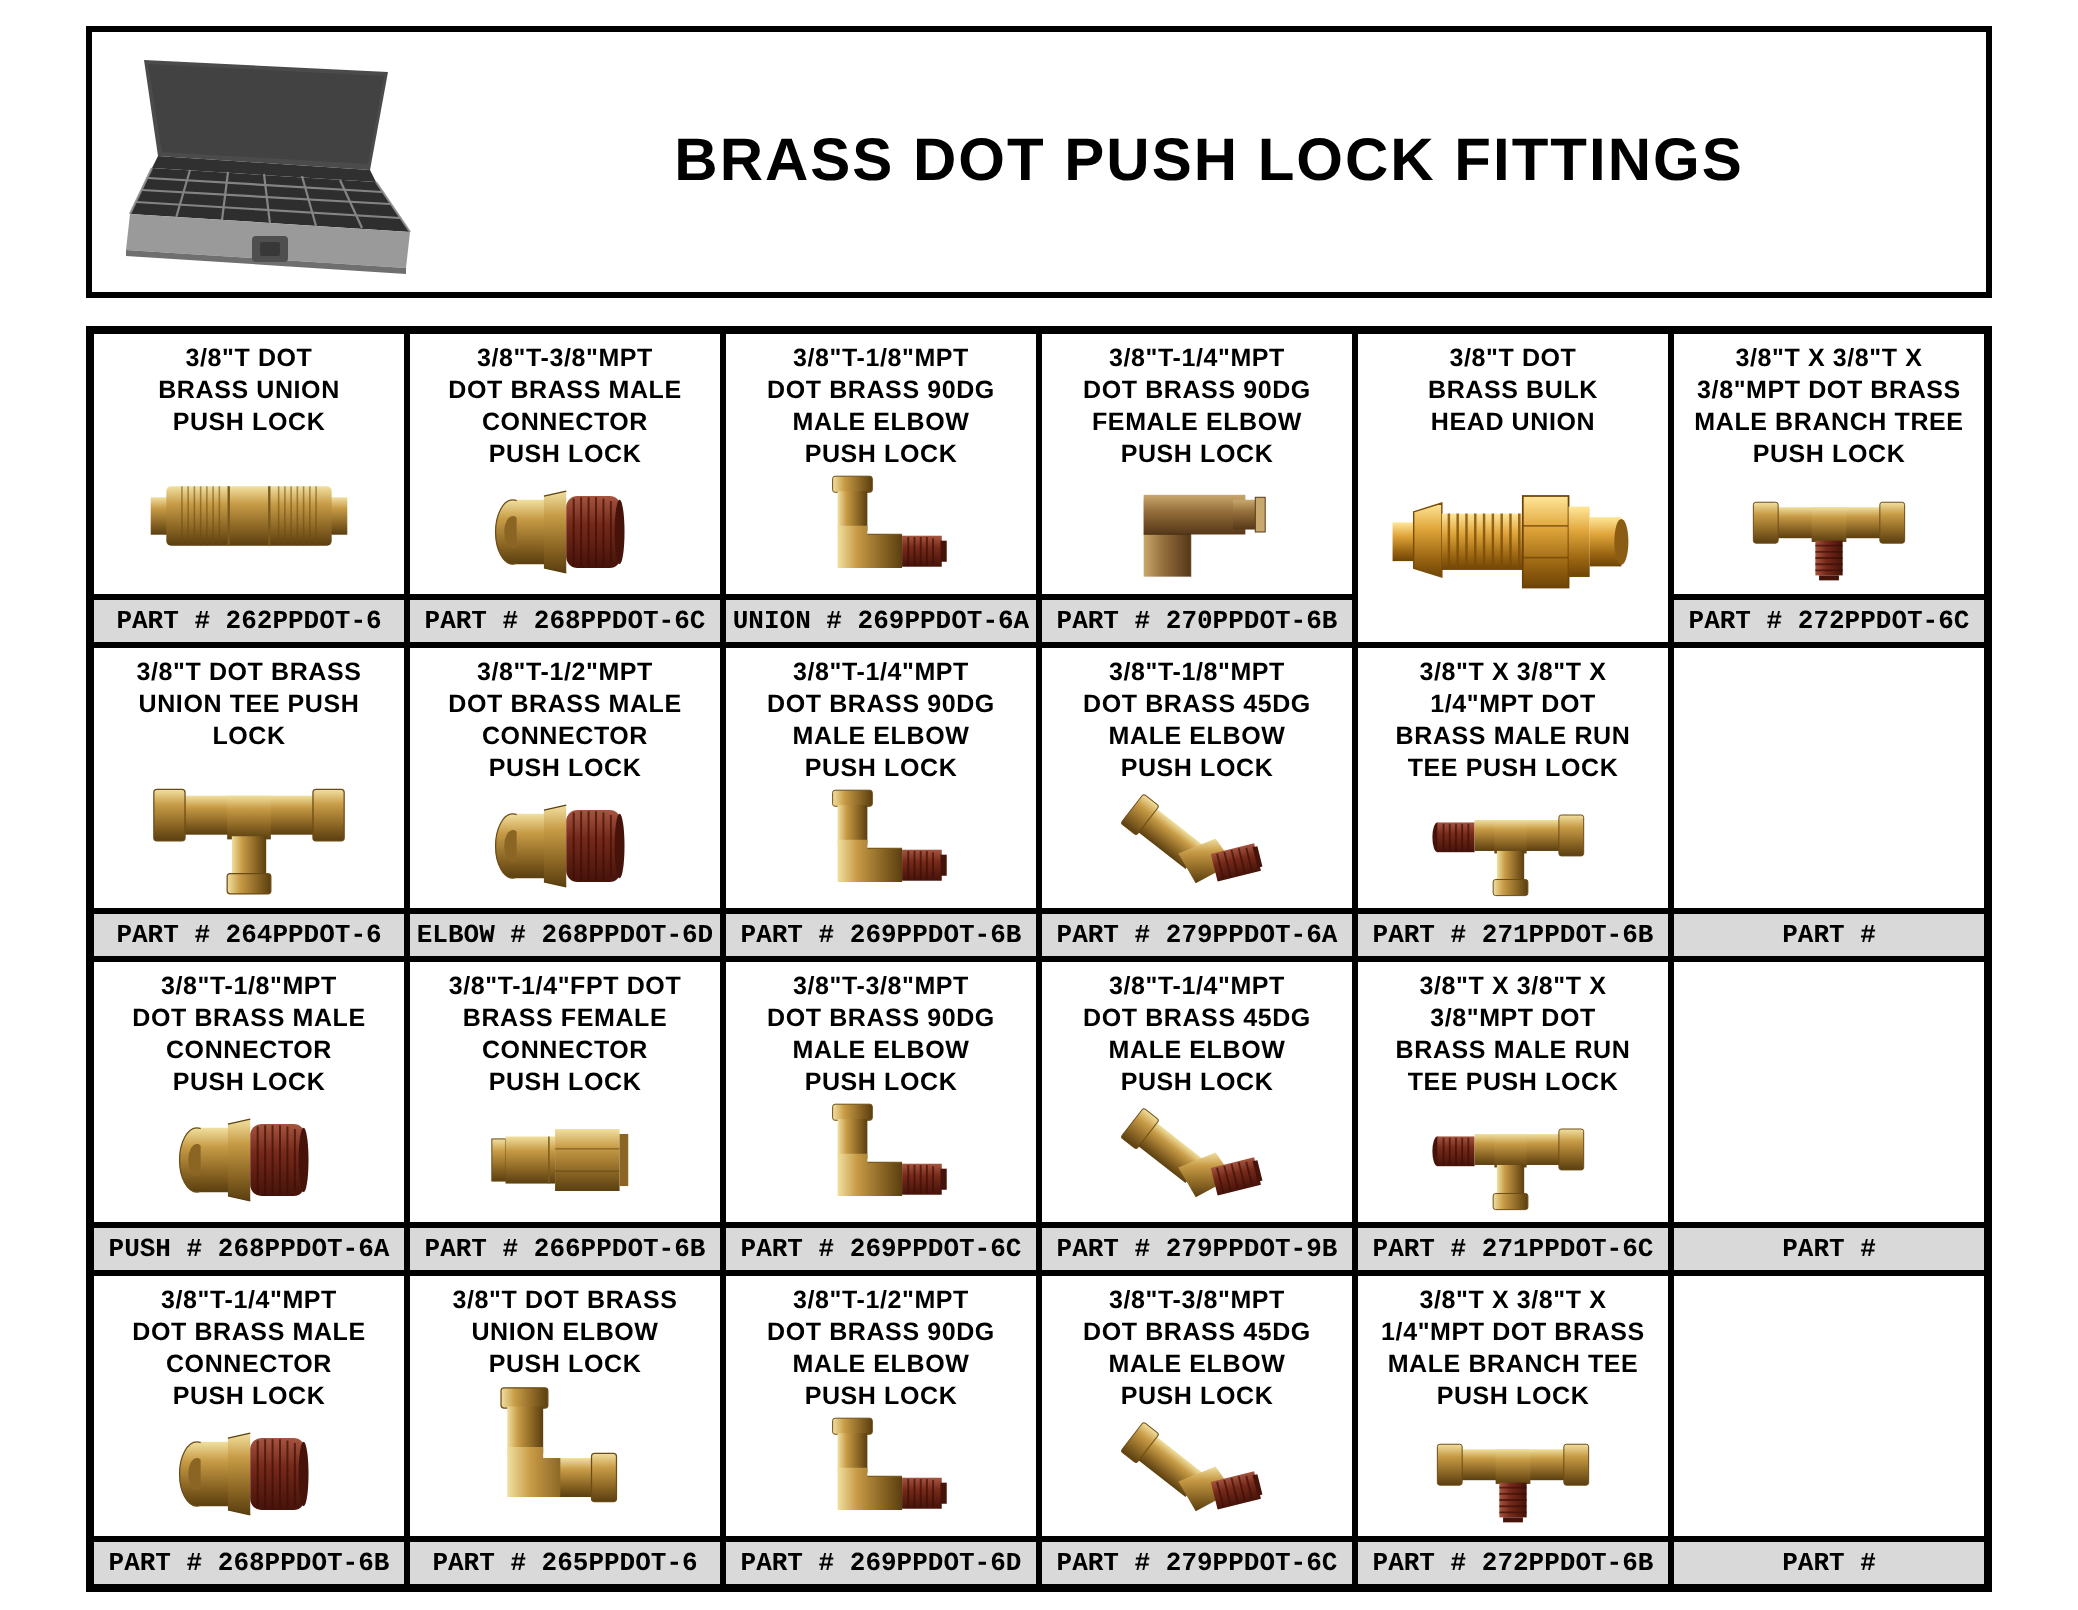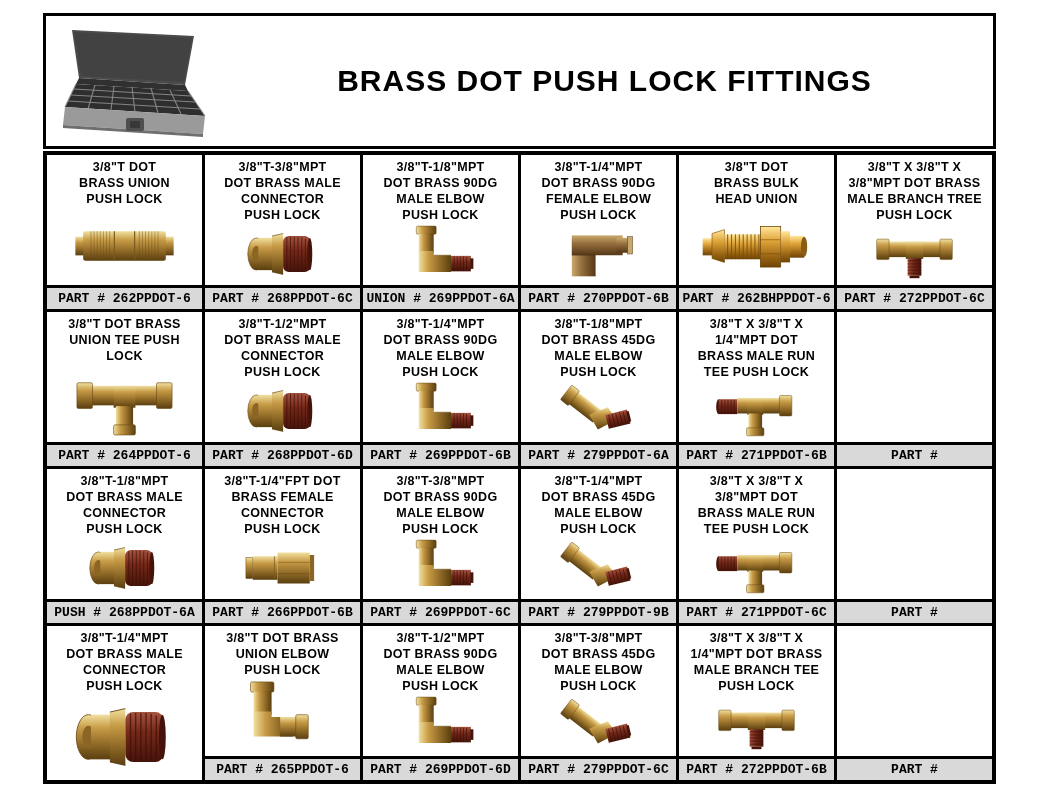--- a/index.html
+++ b/index.html
@@ -6,21 +6,21 @@
   body{
     width:1039px;height:805px;
     font-family:"Liberation Sans", sans-serif;
     color:#000;
     overflow:hidden;
   }
   .sheet{position:relative;padding:13px 43px 0 43px;}
 
   
   .header-box{
-    position:relative;height:130px;border:3px solid #000;background:#fff;margin-bottom:2px;
+    position:relative;height:130px;border:3px solid #000;background:#fff;margin-bottom:14px;
   }
   .box-art{position:absolute;left:4px;top:12px;width:172px;height:112px;}
   .header-title{
     position:absolute;left:170px;right:0;top:0;bottom:0;
     display:flex;align-items:center;justify-content:center;
     font-size:30px;font-weight:bold;letter-spacing:1px;white-space:nowrap;
   }
 
   
   .grid{
@@ -270,21 +270,20 @@
   </div>
       <div class="cell">
     <div class="cell-title">3/8"T DOT
 BRASS BULK
 HEAD UNION</div>
     <div class="cell-img">
           <svg class="fit-svg" viewBox="0 0 150 100">
             <use href="#f-bulkhead-union"></use>
           </svg>
         </div>
-    <div class="cell-part">PART # 262BHPPDOT-6</div>
   </div>
       <div class="cell">
     <div class="cell-title">3/8"T X 3/8"T X
 3/8"MPT DOT BRASS
 MALE BRANCH TREE
 PUSH LOCK</div>
     <div class="cell-img">
           <svg class="fit-svg" viewBox="0 0 150 100">
             <use href="#f-branch-tee"></use>
           </svg>
@@ -305,21 +304,21 @@
       <div class="cell">
     <div class="cell-title">3/8"T-1/2"MPT
 DOT BRASS MALE
 CONNECTOR
 PUSH LOCK</div>
     <div class="cell-img">
           <svg class="fit-svg" viewBox="0 0 150 100">
             <use href="#f-male-connector"></use>
           </svg>
         </div>
-    <div class="cell-part">PART # 268PPDOT-6D</div>
+    <div class="cell-part">ELBOW # 268PPDOT-6D</div>
   </div>
       <div class="cell">
     <div class="cell-title">3/8"T-1/4"MPT
 DOT BRASS 90DG
 MALE ELBOW
 PUSH LOCK</div>
     <div class="cell-img">
           <svg class="fit-svg" viewBox="0 0 150 100">
             <use href="#f-elbow-90"></use>
           </svg>
@@ -423,20 +422,21 @@
       <div class="cell">
     <div class="cell-title">3/8"T-1/4"MPT
 DOT BRASS MALE
 CONNECTOR
 PUSH LOCK</div>
     <div class="cell-img">
           <svg class="fit-svg" viewBox="0 0 150 100">
             <use href="#f-male-connector"></use>
           </svg>
         </div>
+    <div class="cell-part">PART # 268PPDOT-6B</div>
   </div>
       <div class="cell">
     <div class="cell-title">3/8"T DOT BRASS
 UNION ELBOW
 PUSH LOCK</div>
     <div class="cell-img">
           <svg class="fit-svg" viewBox="0 0 150 100">
             <use href="#f-union-elbow"></use>
           </svg>
         </div>

